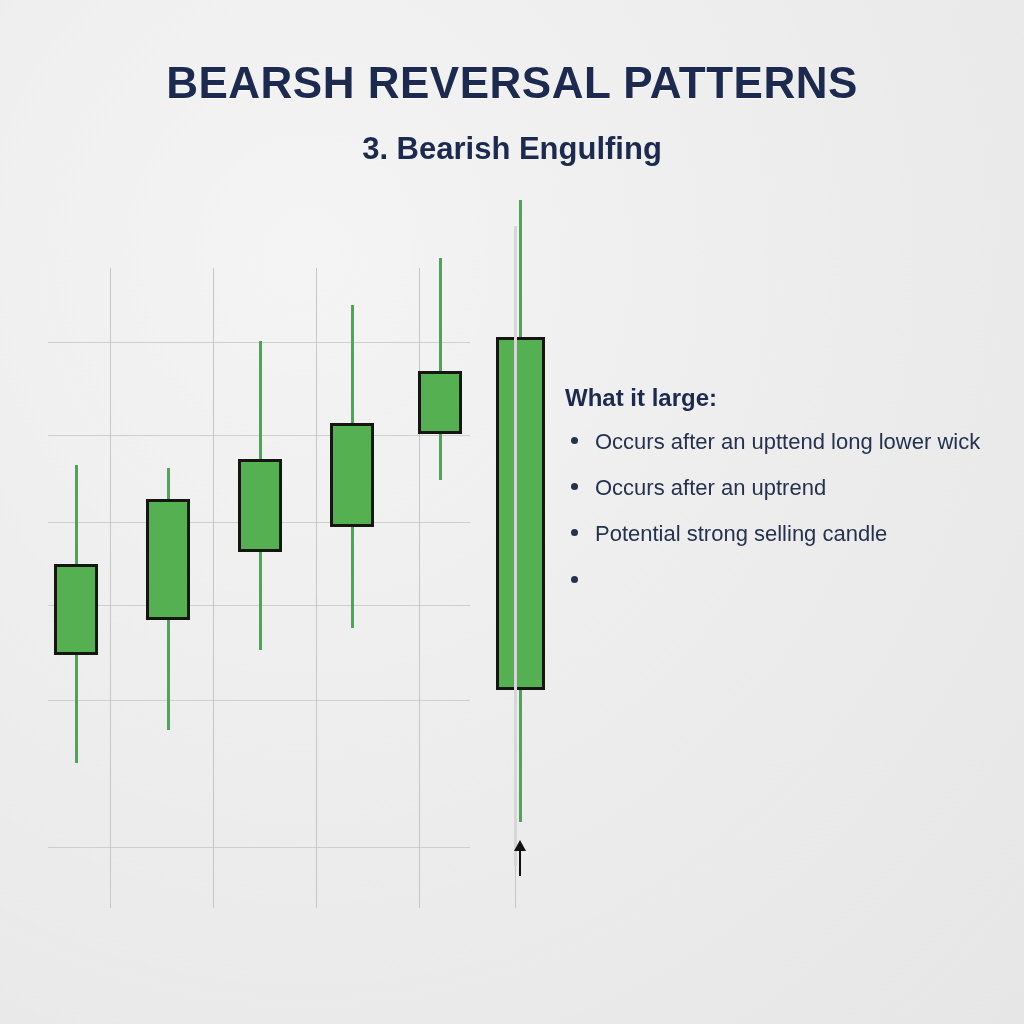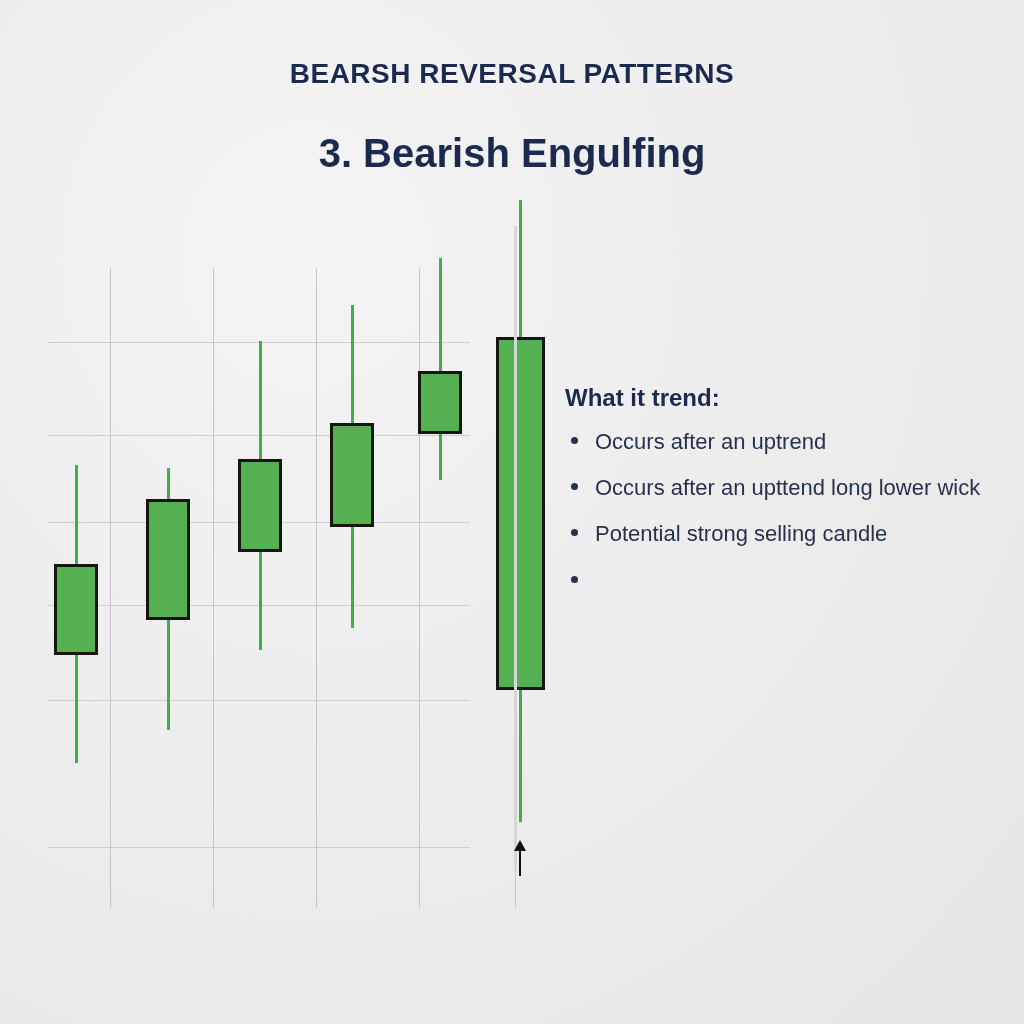--- a/index.html
+++ b/index.html
@@ -12,28 +12,28 @@
   }
   #root{
     position:absolute;inset:0;
     background:
       radial-gradient(ellipse at 30% 25%, #f4f4f4 0%, #ececec 55%, #e6e6e6 100%);
   }
   
   .title{
     position:absolute;left:0;right:0;top:58px;
     text-align:center;
-    font-size:28px;font-weight:bold;letter-spacing:0.5px;
+    font-size:44px;font-weight:bold;letter-spacing:0.5px;
     color:#1b2a4e;
     text-shadow:0 1px 1px rgba(255,255,255,.8);
   }
   .subtitle{
     position:absolute;left:0;right:0;top:131px;
     text-align:center;
-    font-size:40px;font-weight:bold;
+    font-size:31px;font-weight:bold;
     color:#1b2a4e;
   }
   
   .chart{
     position:absolute;left:0;top:0;width:1024px;height:1024px;
     pointer-events:none;
   }
   .grid-h{position:absolute;height:1px;background:#cfcfcf;left:48px;width:422px;}
   .grid-v{position:absolute;width:1px;background:#c6c6c6;top:268px;height:640px;}
   .candle{position:absolute;}
@@ -123,22 +123,22 @@
     <div class="arrow" style="left:510px;top:840px;">
       <div class="head"></div>
       <div class="shaft"></div>
     </div>
   </div>
 
   <div class="anno" style="left:370px;top:873px;width:300px;">
   </div>
 
   <div class="panel">
-    <h3>What it trend:</h3>
+    <h3>What it large:</h3>
     <ul class="bullets" id="bullet-list">
+        <li><span class="dot"></span><span>Occurs after an upttend long lower wick</span></li>
         <li><span class="dot"></span><span>Occurs after an uptrend</span></li>
-        <li><span class="dot"></span><span>Occurs after an upttend long lower wick</span></li>
         <li><span class="dot"></span><span>Potential strong selling candle</span></li>
         <li><span class="dot"></span></li>
       </ul>
   </div>
 
 </div>
 
 </body></html>

